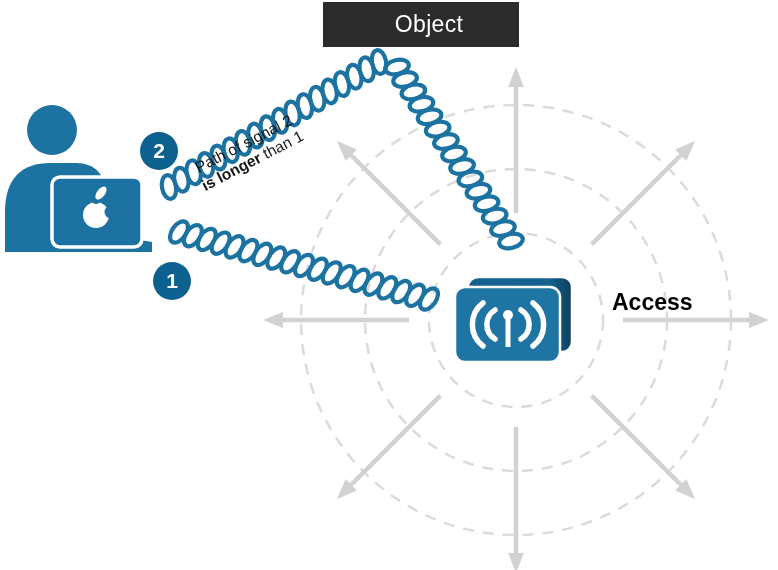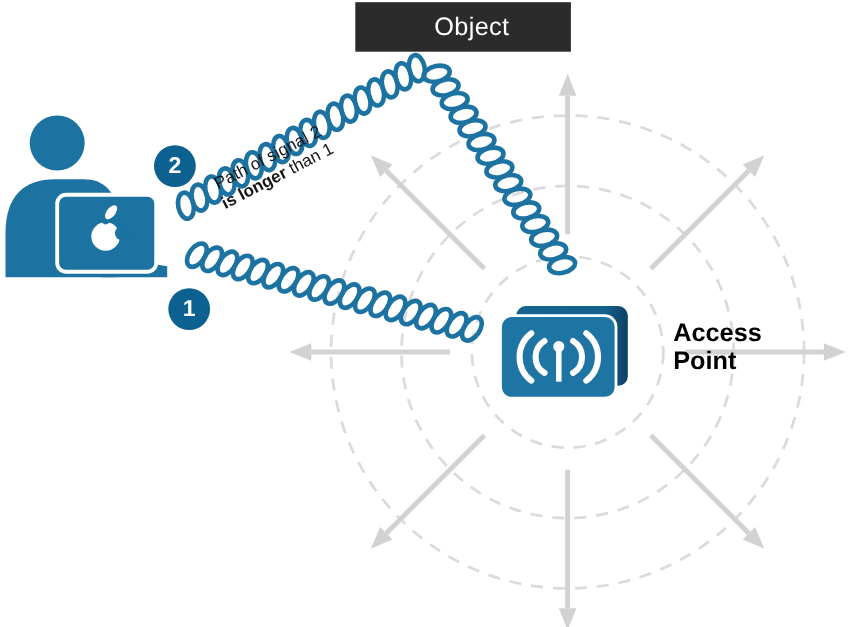--- a/index.html
+++ b/index.html
@@ -162,21 +162,20 @@
   </div>
 
   <div class="note">
     <span>Path of signal 2</span><br>
     <span class="bold">is longer</span><span> than 1</span>
   </div>
 
 
   <div class="ap-label">
     <span>Access</span>
-    <span>Point</span>
   </div>
 
   <div class="badge badge-2">
     <span>2</span>
   </div>
   <div class="badge badge-1">
     <span>1</span>
   </div>
 
 </div>

